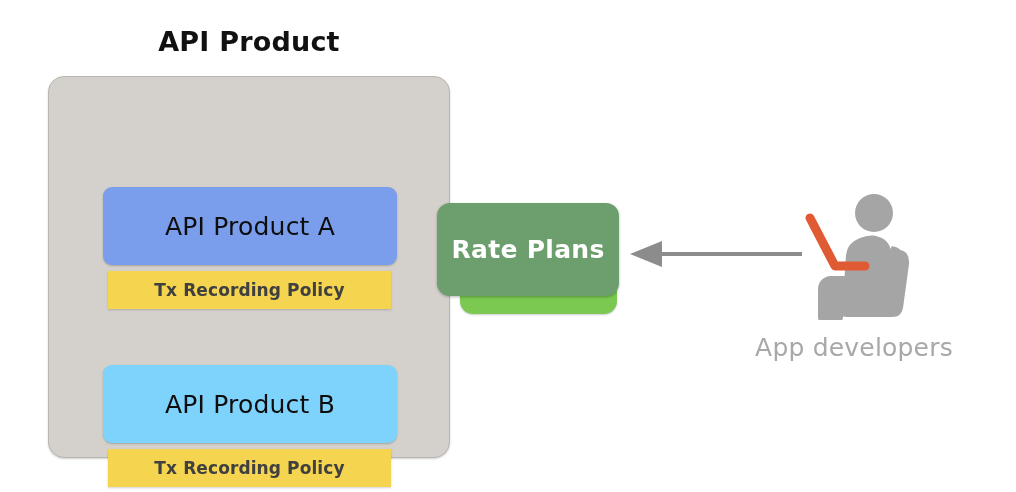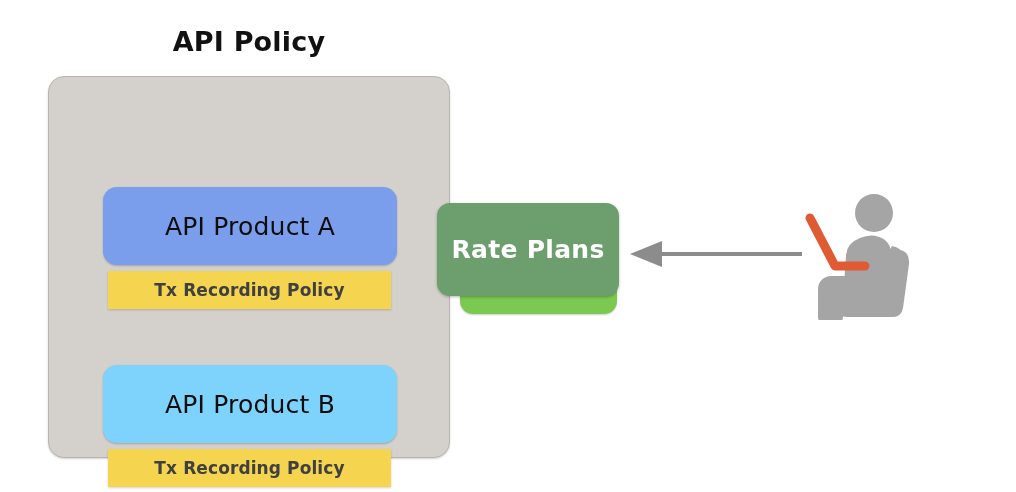--- a/index.html
+++ b/index.html
@@ -51,21 +51,21 @@
   .product-group {
     position: absolute;
     left: 0;
     width: 100%;
   }
   .product-chip {
     position: absolute;
     left: 54px;
     width: 294px;
     height: 78px;
-    border-radius: 14px;
+    border-radius: 9px;
     display: flex;
     align-items: center;
     justify-content: center;
     font-size: 25px;
     font-weight: 500;
     color: #0d0d0d;
     letter-spacing: 0.2px;
     box-shadow: 0 1px 2px rgba(0,0,0,0.22);
     white-space: nowrap;
   }
@@ -151,21 +151,21 @@
     color: #a8a8a8;
     letter-spacing: 0.2px;
     white-space: nowrap;
   }
 </style>
 </head>
 <body>
 
 <div id="canvas">
 
-  <div class="pkg-title">API Policy</div>
+  <div class="pkg-title">API Product</div>
 
   <div class="pkg-box">
 
     <div class="product-group group-a">
       <div class="product-chip">API Product A</div>
       <div class="policy-bar">Tx Recording Policy</div>
     </div>
 
     <div class="product-group group-b">
       <div class="product-chip">API Product B</div>
@@ -196,14 +196,15 @@
       <rect x="30" y="86" width="80" height="26" rx="13" fill="#a5a5a5"></rect>
 
       <rect x="30" y="96" width="25" height="38" rx="7" fill="#a5a5a5"></rect>
 
       <path d="M112 60 q10 2 9 14 l-6 44 q-2 10 -12 9 l-44 0 q-9 0 -9 -9 q0 -9 9 -9 l38 0 l6 -38 q1 -11 9 -11 z" fill="#a5a5a5"></path>
 
       <path d="M22 28 L47 76 L77 76" fill="none" stroke="#e05a33" stroke-width="9" stroke-linecap="round" stroke-linejoin="round"></path>
     </svg>
   </div>
 
+  <div class="dev-label">App developers</div>
 
 </div>
 
 </body></html>

